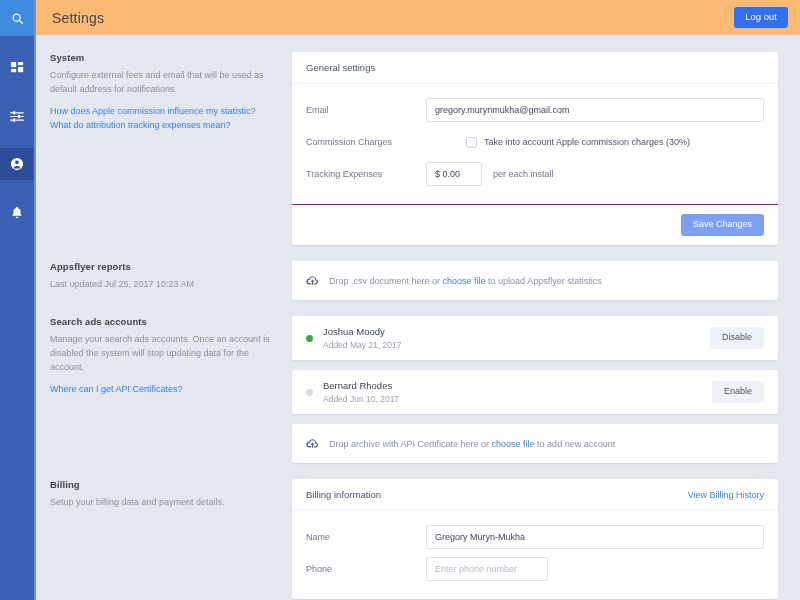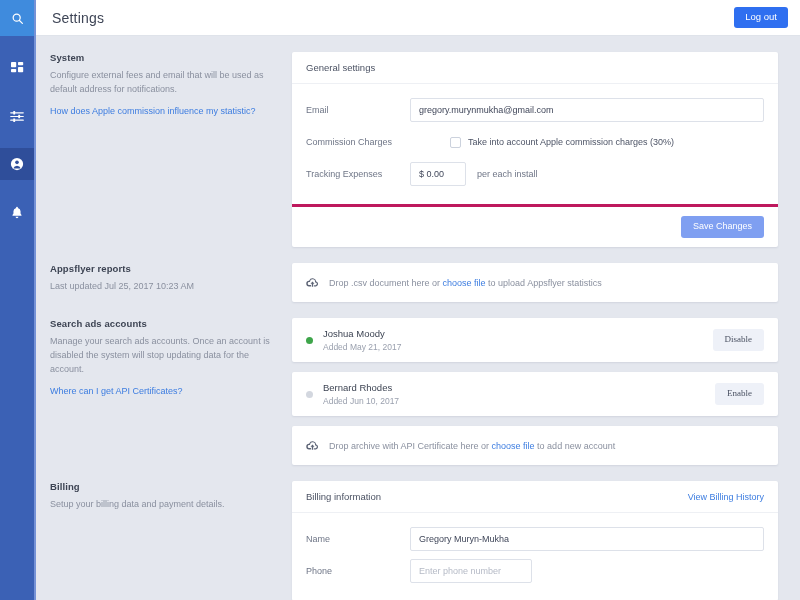--- a/index.html
+++ b/index.html
@@ -50,21 +50,21 @@
   .main-col {
     flex: 1;
     height: 600px;
     display: flex;
     flex-direction: column;
     min-width: 0;
   }
   .topbar {
     height: 36px;
     min-height: 36px;
-    background: #ffffff;
+    background: #fdba74;
     border-bottom: 1px solid #dfe3ea;
     display: flex;
     align-items: center;
     padding: 0 12px 0 16px;
   }
   .page-title {
     font-size: 14px;
     color: #3e4556;
     font-weight: 400;
     letter-spacing: .2px;
@@ -149,32 +149,33 @@
     color: #4b5263;
   }
   .card-head-link {
     font-size: 9px;
     color: #3d7de0;
     text-decoration: none;
     cursor: pointer;
   }
   .card-body { padding: 9px 14px 11px; }
   .card-foot {
-    border-top: 3px solid #be185d;
+    border-top: 1px solid #be185d;
     padding: 9px 14px;
     display: flex;
     justify-content: flex-end;
   }
 
   
   .form-row {
     display: flex;
     align-items: center;
     min-height: 26px;
     margin: 4px 0 6px;
+    gap: 16px;
   }
   .form-label {
     width: 104px;
     min-width: 104px;
     font-size: 9px;
     color: #6f7687;
   }
   .form-field { flex: 1; display: flex; align-items: center; min-width: 0; }
 
   .text-input {
@@ -250,21 +251,21 @@
   .acct-name { font-size: 9.5px; color: #3d4453; margin-bottom: 3px; }
   .acct-date { font-size: 8.5px; color: #9aa0ae; }
   .btn-soft {
     background: #eef1f8;
     color: #4b5263;
     border: none;
     border-radius: 3px;
     font-size: 9px;
     padding: 6px 12px 7px;
     cursor: pointer;
-    font-family: Liberation Serif, serif;
+    font-family: Liberation Sans, sans-serif;
     line-height: 1;
   }
 
   .spacer-bottom { height: 16px; }
 </style>
 </head>
 <body>
 
 <div class="app">
 
@@ -332,20 +333,21 @@
     </div>
 
     <div class="content">
 
       <div class="section">
         <div class="sec-left">
           <div class="sec-title">System</div>
           <div class="sec-desc">Configure external fees and email that will be used as default address for notifications.</div>
           <div class="sec-links">
             <a class="sec-link">How does Apple commission influence my statistic?</a>
+            <a class="sec-link">What do attribution tracking expenses mean?</a>
           </div>
         </div>
 
         <div class="sec-right">
           <div class="card">
             <div class="card-head">
               <span class="card-head-title">General settings</span>
             </div>
             <div class="card-body">
 

